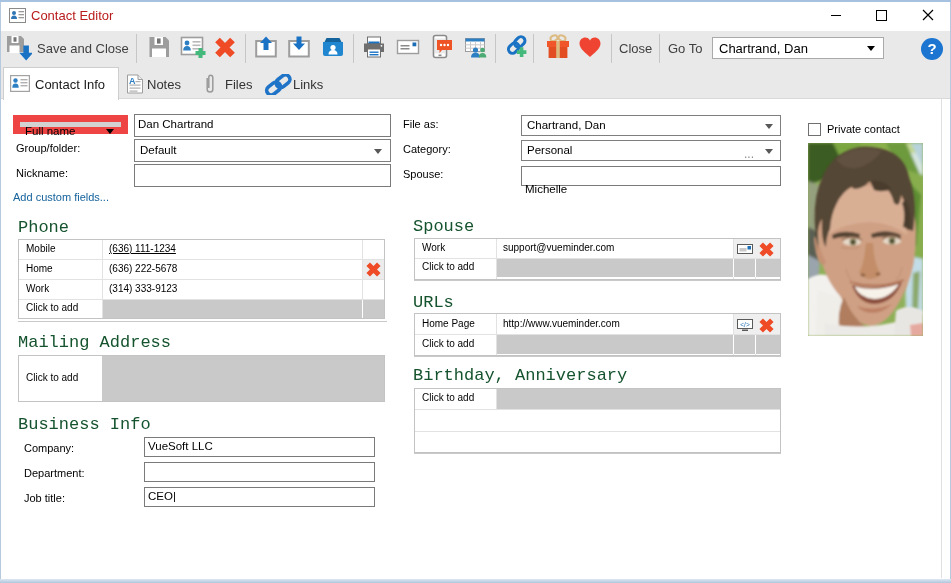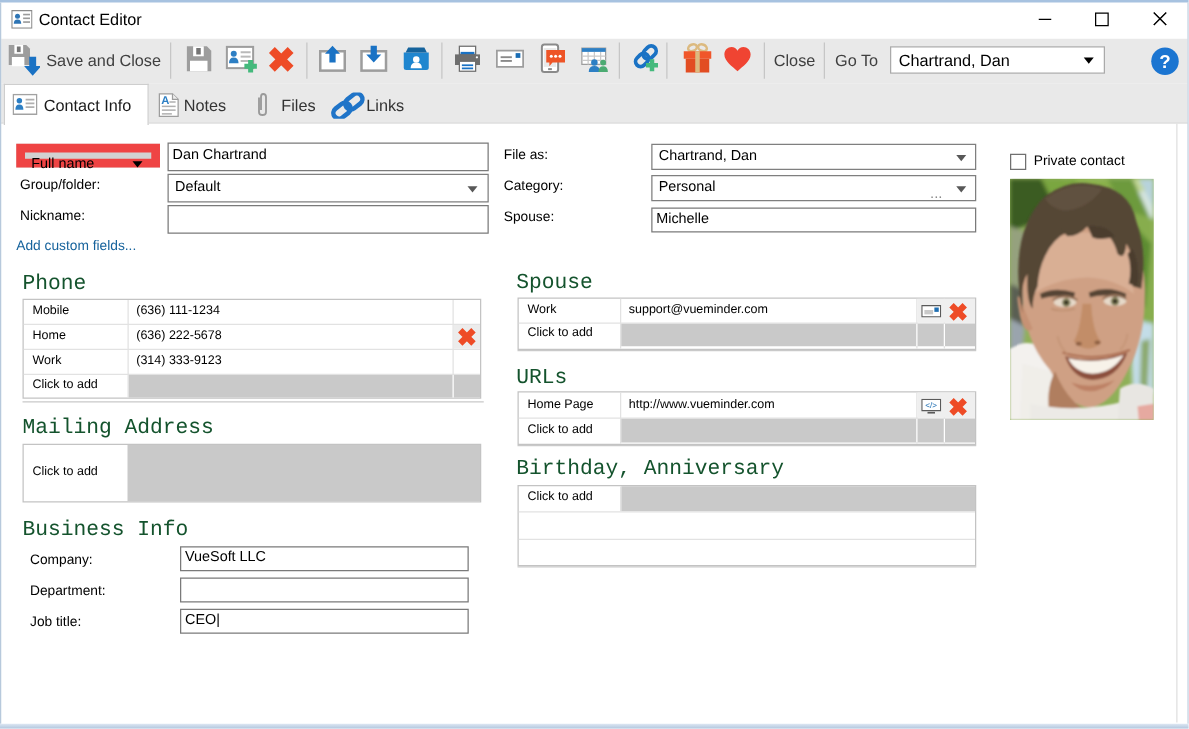--- a/index.html
+++ b/index.html
@@ -5,21 +5,21 @@
   html,body{margin:0;padding:0;}
   body{width:951px;height:583px;overflow:hidden;font-family:"Liberation Sans",sans-serif;}
   #win{position:relative;width:951px;height:583px;background:#fff;}
   .abs{position:absolute;}
   
   #topline{left:0;top:0;width:951px;height:2px;background:#a7c2e0;}
   #leftline{left:0;top:2px;width:1px;height:577px;background:#b7c9dc;}
   #rightline{right:0;top:2px;width:1px;height:577px;background:#b7c9dc;}
   #bottomline{left:0;top:579px;width:951px;height:4px;background:linear-gradient(#dde7f3,#b0c5dd);}
   #titlebar{left:1px;top:2px;width:949px;height:29px;background:#fff;}
-  #title{left:31px;top:8px;font-size:13px;color:#000000;}
+  #title{left:31px;top:8px;font-size:13px;color:#b91c1c;}
   #toolbar{left:1px;top:31px;width:949px;height:36px;background:#e9e9e9;}
   #tabrow{left:1px;top:67px;width:949px;height:32px;background:#e9e9e9;border-bottom:1px solid #d9d9d9;box-sizing:border-box;}
   #content{left:1px;top:99px;width:949px;height:479px;background:#fff;}
   .sep{top:3px;width:1px;height:29px;background:#c6c6c6;position:absolute;}
   .tbtext{font-size:13px;color:#404040;position:absolute;}
   
   #tab-active{left:2px;top:0px;width:116px;height:33px;background:#fff;border:1px solid #cecece;border-bottom:none;box-sizing:border-box;}
   .tablabel{font-size:13px;color:#1a1a1a;position:absolute;top:10px;}
   
   .lbl{font-size:11px;color:#000;position:absolute;}
@@ -238,21 +238,21 @@
     <div class="ct" style="top:3px;">Chartrand, Dan</div>
     <div class="arr" style="right:7px;top:8px;"></div>
   </div>
   <div class="lbl" style="left:403px;top:143px;">Category:</div>
   <div class="combo" style="left:521px;top:140px;width:260px;height:21px;">
     <div class="ct" style="top:3px;">Personal</div>
     <div style="position:absolute;right:26px;bottom:1px;color:#8a8a8a;font-size:12px;line-height:10px;">...</div>
     <div class="arr" style="right:7px;top:8px;"></div>
   </div>
   <div class="lbl" style="left:403px;top:168px;">Spouse:</div>
-  <div class="inp" style="left:521px;top:166px;width:260px;height:20px;padding-top:2px;">Michelle</div>
+  <div class="inp" style="left:521px;top:166px;width:260px;height:20px;padding-top:16px;">Michelle</div>
 
   <div class="abs" style="left:808px;top:123px;width:13px;height:13px;background:#fff;border:1px solid #707070;box-sizing:border-box;"></div>
   <div class="lbl" style="left:827px;top:123px;">Private contact</div>
   <svg class="abs" style="left:808px;top:143px;" width="115" height="193" viewBox="0 0 115 193">
     <defs>
       <filter id="b1" x="-30%" y="-30%" width="160%" height="160%">
           <feGaussianBlur stdDeviation="1.8"></feGaussianBlur>
         </filter>
       <filter id="b2" x="-30%" y="-30%" width="160%" height="160%">
           <feGaussianBlur stdDeviation="1"></feGaussianBlur>
@@ -329,21 +329,21 @@
   <div class="abs" style="left:941px;top:99px;width:1px;height:479px;background:#e0e0e0;"></div>
 
   <div class="hdr" style="left:18px;top:218px;">Phone</div>
   <div class="gridwrap" style="left:18px;top:239px;width:365px;height:78px;">
     <div class="vline" style="left:83px;top:0;height:78px;"></div>
     <div class="vline" style="left:343px;top:0;height:78px;"></div>
     <div class="hline" style="top:19px;"></div>
     <div class="hline" style="top:39px;"></div>
     <div class="hline" style="top:59px;"></div>
     <div class="cellt" style="left:7px;top:3px;">Mobile</div>
-    <div class="cellt" style="left:90px;top:3px;">(636) 111-1234</div>
+    <div class="cellt" style="left:90px;top:3px;text-decoration:underline;">(636) 111-1234</div>
     <div class="cellt" style="left:7px;top:23px;">Home</div>
     <div class="cellt" style="left:90px;top:23px;">(636) 222-5678</div>
     <div class="abs" style="left:344px;top:20px;width:21px;height:19px;background:#ececec;"></div>
     <svg class="abs" style="left:347px;top:22px;" width="15" height="15" viewBox="0 0 15 15">
       <path d="M2.2 2.2 L12.8 12.8 M12.8 2.2 L2.2 12.8" stroke="#ee4b26" stroke-width="5"></path>
     </svg>
     <div class="cellt" style="left:7px;top:43px;">Work</div>
     <div class="cellt" style="left:90px;top:43px;">(314) 333-9123</div>
     <div class="abs gray" style="left:84px;top:60px;width:281px;height:18px;"></div>
     <div class="vline" style="left:343px;top:60px;height:18px;background:#fff;"></div>

